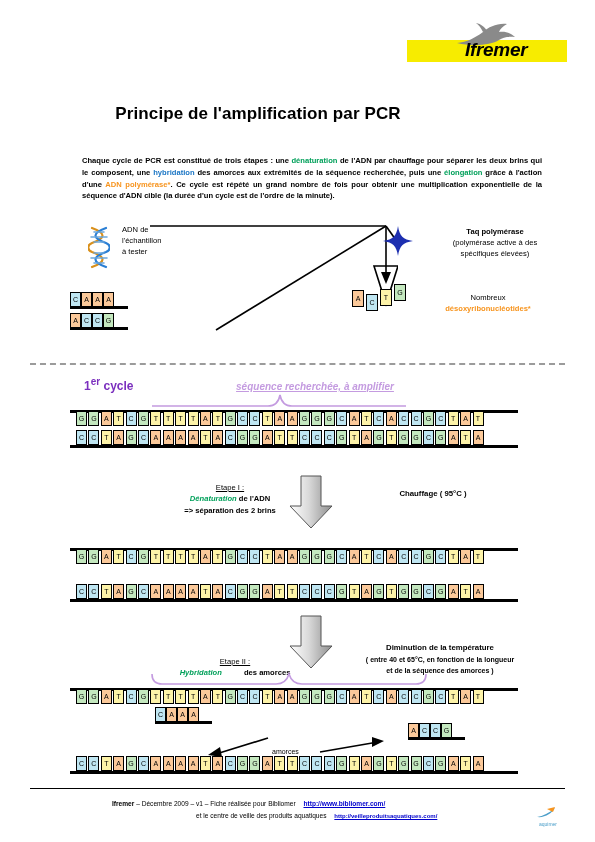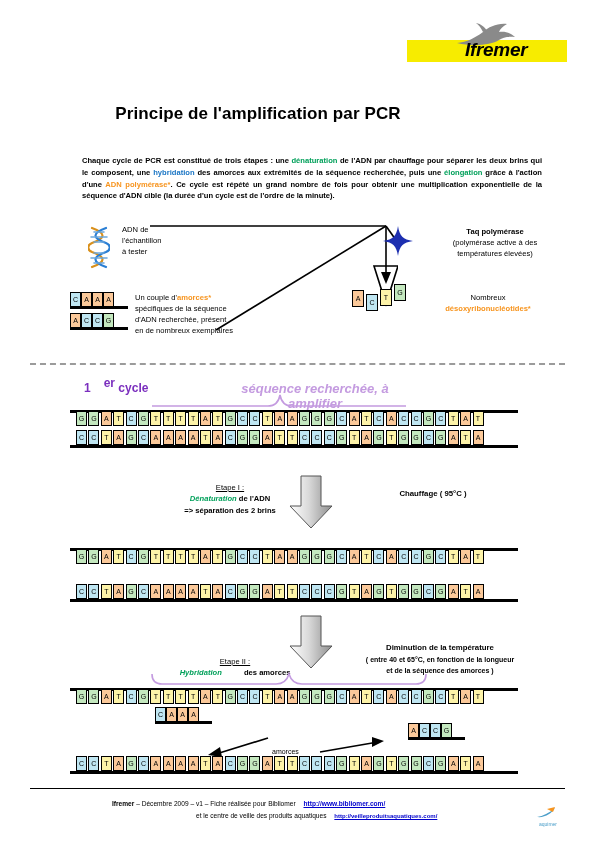--- a/index.html
+++ b/index.html
@@ -80,22 +80,22 @@
     border-top:2px dashed #9b9b9b;
   }
 
   
   .cycle-title {
     position:absolute; left:84px; top:376px;
     font-size:12px; font-weight:bold; color:#7b2fbe;
   }
   .seq-caption {
     position:absolute; top:381px; left:215px; width:200px;
-    text-align:center; font-size:13px; font-weight:bold;
-    font-style:italic; color:#c49be0;
+    text-align:center; font-size:10px; font-weight:bold;
+    font-style:italic; color:#c49be0;text-decoration:underline;
   }
 
   
   .strandwrap { position:absolute; left:0; width:595px; }
   .strand { position:relative; height:19px; white-space:nowrap; }
   .strand .backbone {
     position:absolute; left:70px; width:448px; height:3px; background:#000;
   }
   .strand.top .backbone { top:0px; }
   .strand.bot .backbone { bottom:0px; }
@@ -164,54 +164,48 @@
 
     <div class="primerbox" style="left:70px; top:80px;">
       <div class="row base">
         <span class="nt ntC">C</span><span class="nt ntA">A</span><span class="nt ntA">A</span><span class="nt ntA">A</span>
       </div>
       <div class="row base" style="margin-top:4px;">
         <span class="nt ntA">A</span><span class="nt ntC">C</span><span class="nt ntC">C</span><span class="nt ntG">G</span>
       </div>
     </div>
 
-    <div class="lbl" style="left:135px; top:80px; width:150px;">
-      <span>Un couple d'</span><span class="o" style="font-weight:bold;">amorces*</span><br>
-      <span style="white-space:pre-line;">spécifiques de la séquence
-d'ADN recherchée, présent
-en de nombreux exemplaires</span>
-    </div>
 
     <svg class="star" width="30" height="30" viewBox="0 0 30 30">
       <path d="M15 0 C16.5 10 20 13.5 30 15 C20 16.5 16.5 20 15 30 C13.5 20 10 16.5 0 15 C10 13.5 13.5 10 15 0 Z" fill="#1d2fb0"></path>
     </svg>
 
     <div class="lbl lbl-c" style="left:420px; top:14px; width:150px;">
       <b>Taq polymérase</b><br>
       <span style="white-space:pre-line;">(polymérase active à des
-températures élevées)</span>
+spécifiques élevées)</span>
     </div>
 
     <div class="loose-nt" style="left:352px; top:74px;">
       <span class="nt ntA" style="position:absolute; left:0px;  top:4px; width:12px; height:17px; line-height:16px;">A</span>
       <span class="nt ntC" style="position:absolute; left:14px; top:8px; width:12px; height:17px; line-height:16px;">C</span>
       <span class="nt ntT" style="position:absolute; left:28px; top:3px; width:12px; height:17px; line-height:16px;">T</span>
       <span class="nt ntG" style="position:absolute; left:42px; top:-2px; width:12px; height:17px; line-height:16px;">G</span>
     </div>
 
     <div class="lbl lbl-c" style="left:408px; top:80px; width:160px;">
       <span>Nombreux</span><br>
       <span class="o" style="font-weight:bold;">désoxyribonucléotides*</span>
     </div>
   </div>
 
   <div class="dashrule" style="top:363px;"></div>
 
   <div class="cycle-title">
-    <span>1<sup style="font-size:12px;margin-left:13px;">er</sup> cycle</span>
+    <span>1<sup style="font-size:10px;">er</sup> cycle</span>
   </div>
   <div class="seq-caption">séquence recherchée, à amplifier</div>
 
   <svg style="position:absolute; left:150px; top:392px;" width="260" height="16">
     <path d="M2 14 L118 14 Q128 14 130 3 Q132 14 142 14 L256 14" fill="none" stroke="#c49be0" stroke-width="1.6"></path>
   </svg>
 
   <div class="strandwrap" style="top:410px;">
     <div class="strand top">
       <div class="backbone"></div>

